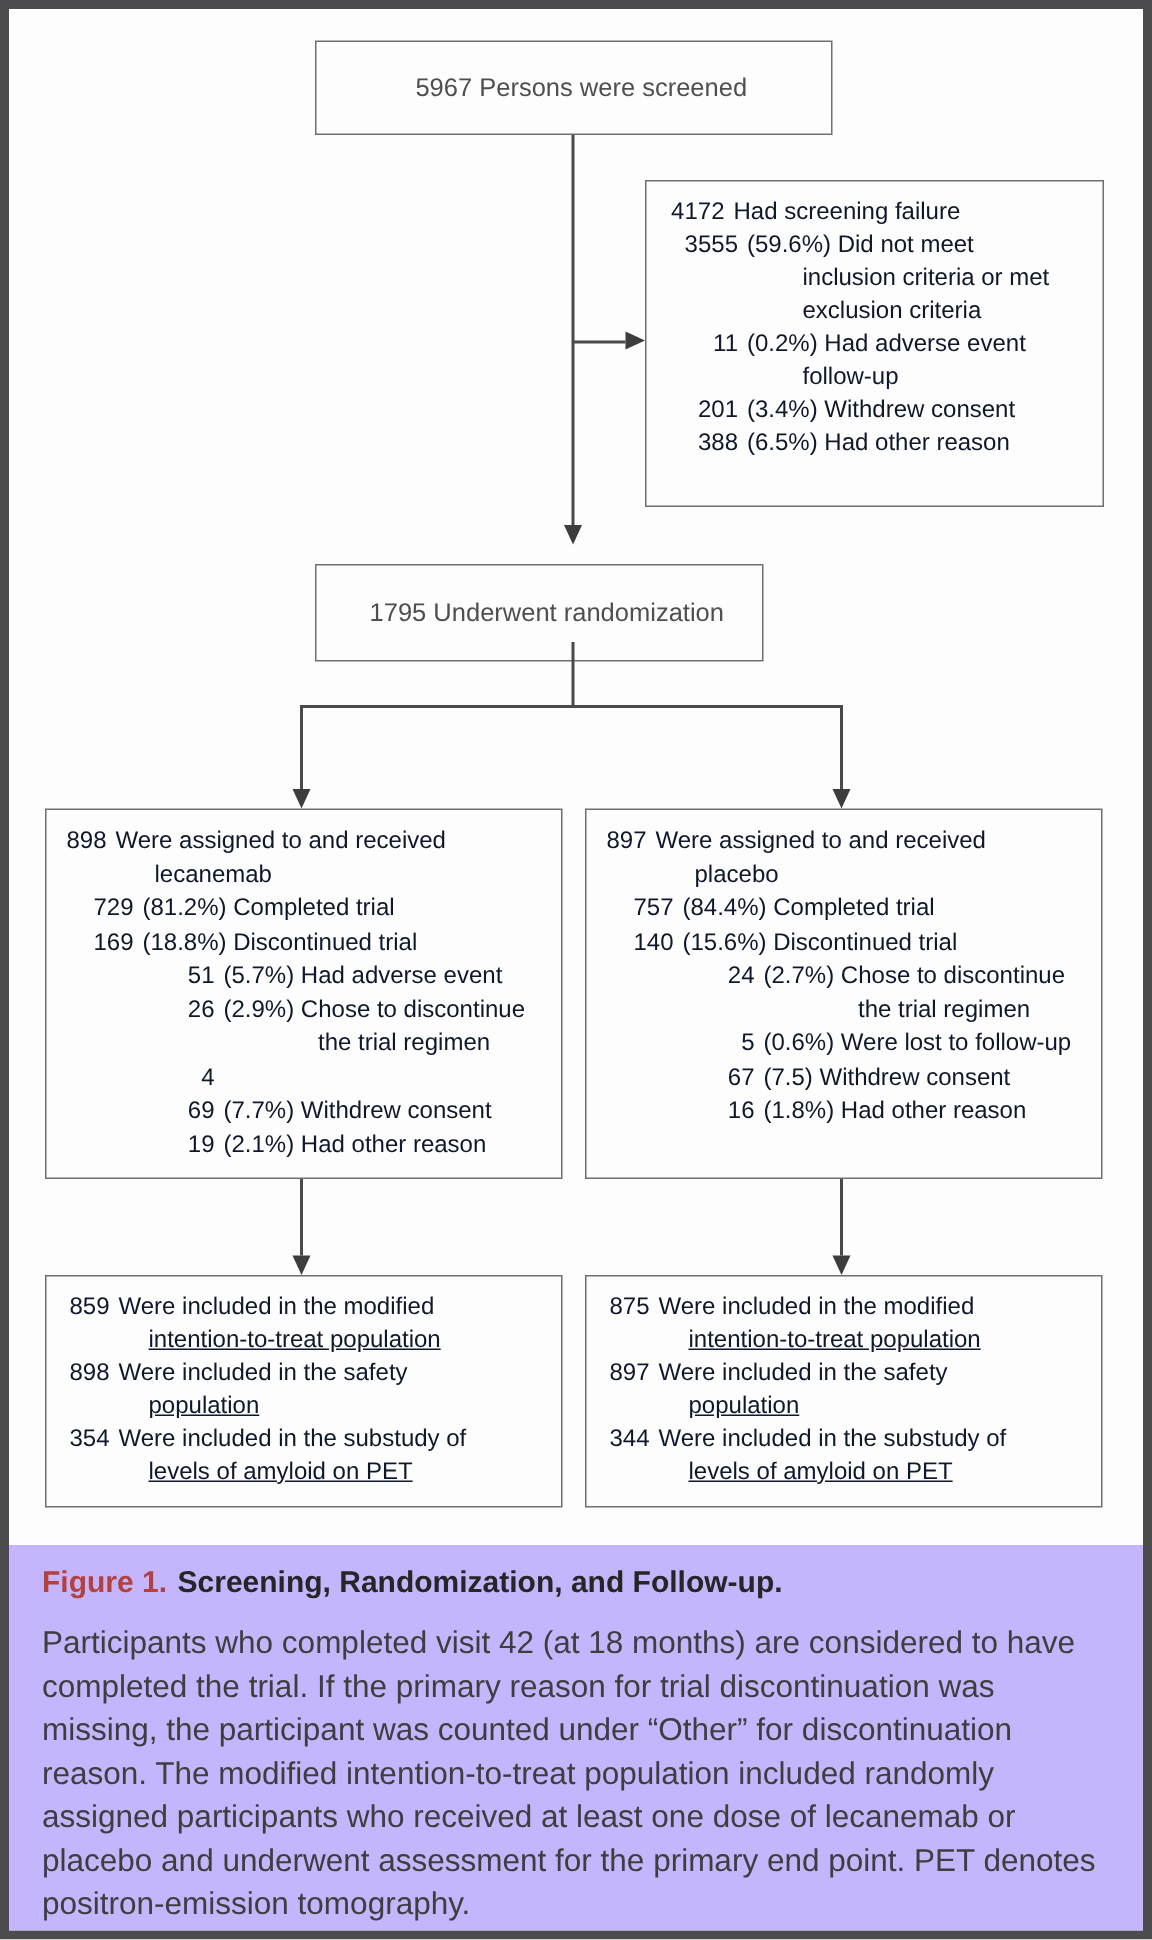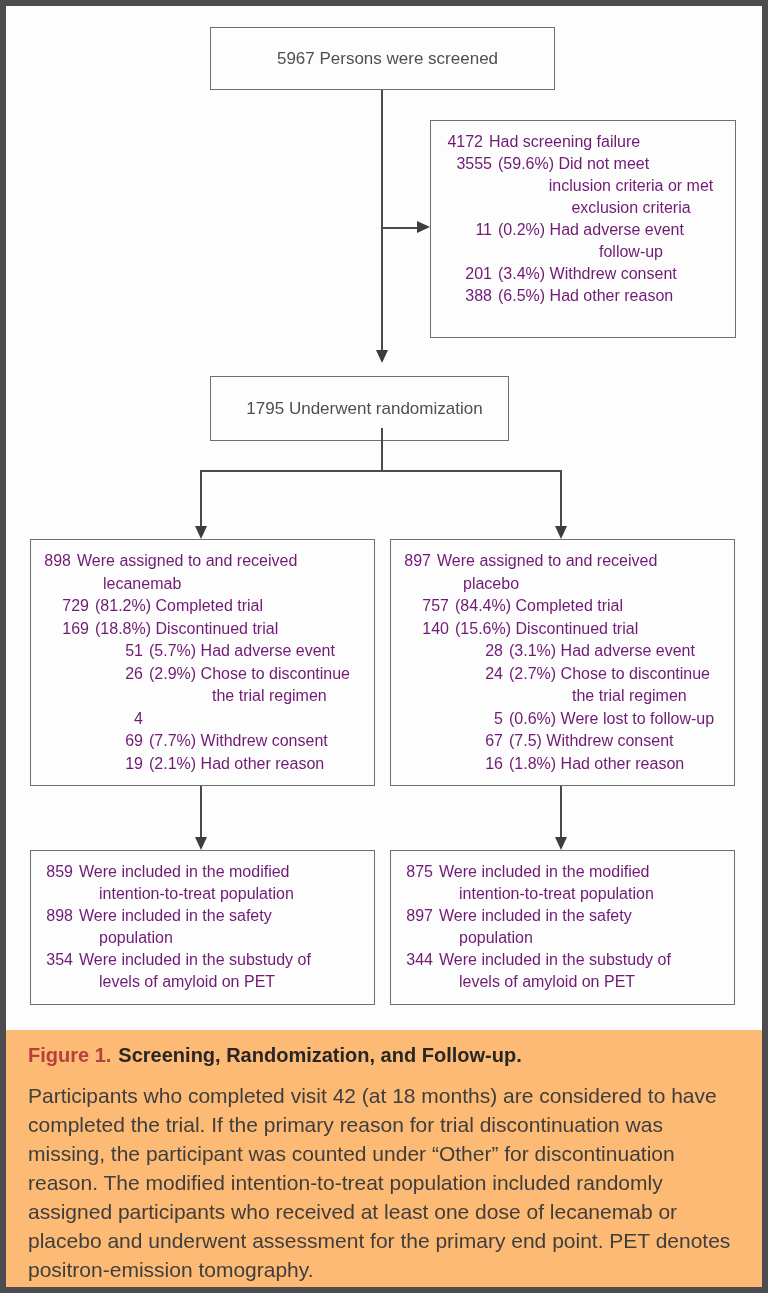--- a/index.html
+++ b/index.html
@@ -15,37 +15,37 @@
   .flow{position:absolute;left:0;top:0;width:756px;height:1024px;background:#fdfdfd;}
   .box{
     position:absolute;
     box-sizing:border-box;
     border:1.5px solid #6f6f6f;
     background:#fdfdfd;
     color:#4f4f4f;
   }
   .box.center{display:flex;align-items:center;justify-content:center;font-size:17px;padding-left:10px;}
   .rows{padding:10px 8px 0 12px;}
-  .r{display:flex;white-space:nowrap;font-size:16px;line-height:22px;color:#701a75;}
+  .r{display:flex;white-space:nowrap;font-size:16px;line-height:22px;color:#0f172a;}
   .lg .r{line-height:22.5px;}
   .num{display:inline-block;flex:0 0 auto;text-align:right;}
   .txt{margin-left:6px;}
   
   .n0 .num{width:40px;}
   .n1 .num{width:49px;}
-  .c1{padding-left:86px;justify-content:center;}
+  .c1{padding-left:86px;}
   
   .a0 .num{width:28px;}
   .ac0{padding-left:54px;}
   .a1 .num{width:46px;}
   .a2 .num{width:100px;}
   .ac2{padding-left:163px;}
   
   .p0 .num{width:30px;}
-  .pc{padding-left:50px;}
+  .pc{padding-left:50px;text-decoration:underline;}
   
   .vline,.hline{position:absolute;background:#4a4a4a;}
   .vline{width:2px;}
   .hline{height:2px;}
   .arrow-down{position:absolute;width:0;height:0;
     border-left:6px solid transparent;border-right:6px solid transparent;
     border-top:13px solid #3d3d3d;}
   .arrow-right{position:absolute;width:0;height:0;
     border-top:6px solid transparent;border-bottom:6px solid transparent;
     border-left:13px solid #3d3d3d;}
@@ -68,21 +68,21 @@
   #ln-v5{left:194px;top:780px;height:51px;}
   #ln-v6{left:554px;top:780px;height:51px;}
   #ar-lecpop{left:189px;top:831px;}
   #ar-plcpop{left:549px;top:831px;}
   #bx-lecpop{left:24px;top:844px;width:345px;height:155px;}
   #bx-plcpop{left:384px;top:844px;width:345px;height:155px;}
   
   .caption{
     position:absolute;left:0;top:1024px;width:756px;height:257px;
     box-sizing:border-box;
-    background:#fdba74;
+    background:#c4b5fd;
     padding:14px 22px 0 22px;
   }
   .cap-head{font-size:20px;font-weight:bold;color:#262626;}
   .cap-label{color:#b5413e;}
   .cap-title{margin-left:7px;}
   .cap-body{margin-top:14px;font-size:21px;line-height:29px;color:#3e3e3e;width:714px;}
 </style>
 </head>
 <body>
 
@@ -191,24 +191,20 @@
         </div>
       <div class="r a1">
           <span class="num">757</span>
           <span class="txt">(84.4%) Completed trial</span>
         </div>
       <div class="r a1">
           <span class="num">140</span>
           <span class="txt">(15.6%) Discontinued trial</span>
         </div>
       <div class="r a2">
-          <span class="num">28</span>
-          <span class="txt">(3.1%) Had adverse event</span>
-        </div>
-      <div class="r a2">
           <span class="num">24</span>
           <span class="txt">(2.7%) Chose to discontinue</span>
         </div>
       <div class="r ac2">
           <span class="txt">the trial regimen</span>
         </div>
       <div class="r a2">
           <span class="num">5</span>
           <span class="txt">(0.6%) Were lost to follow-up</span>
         </div>

